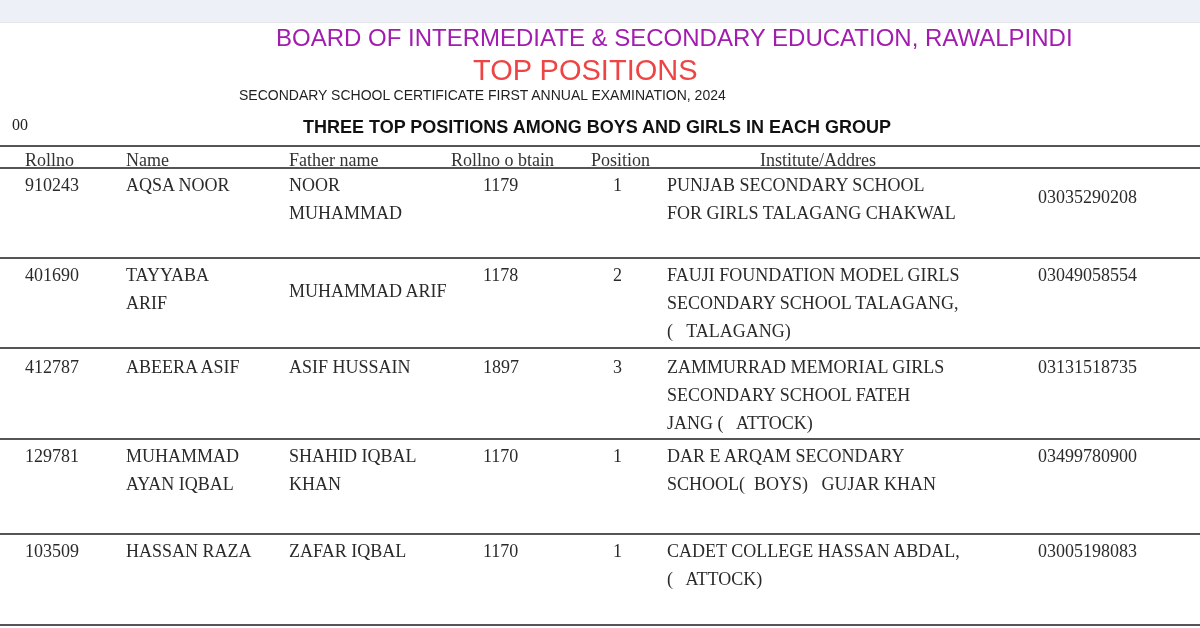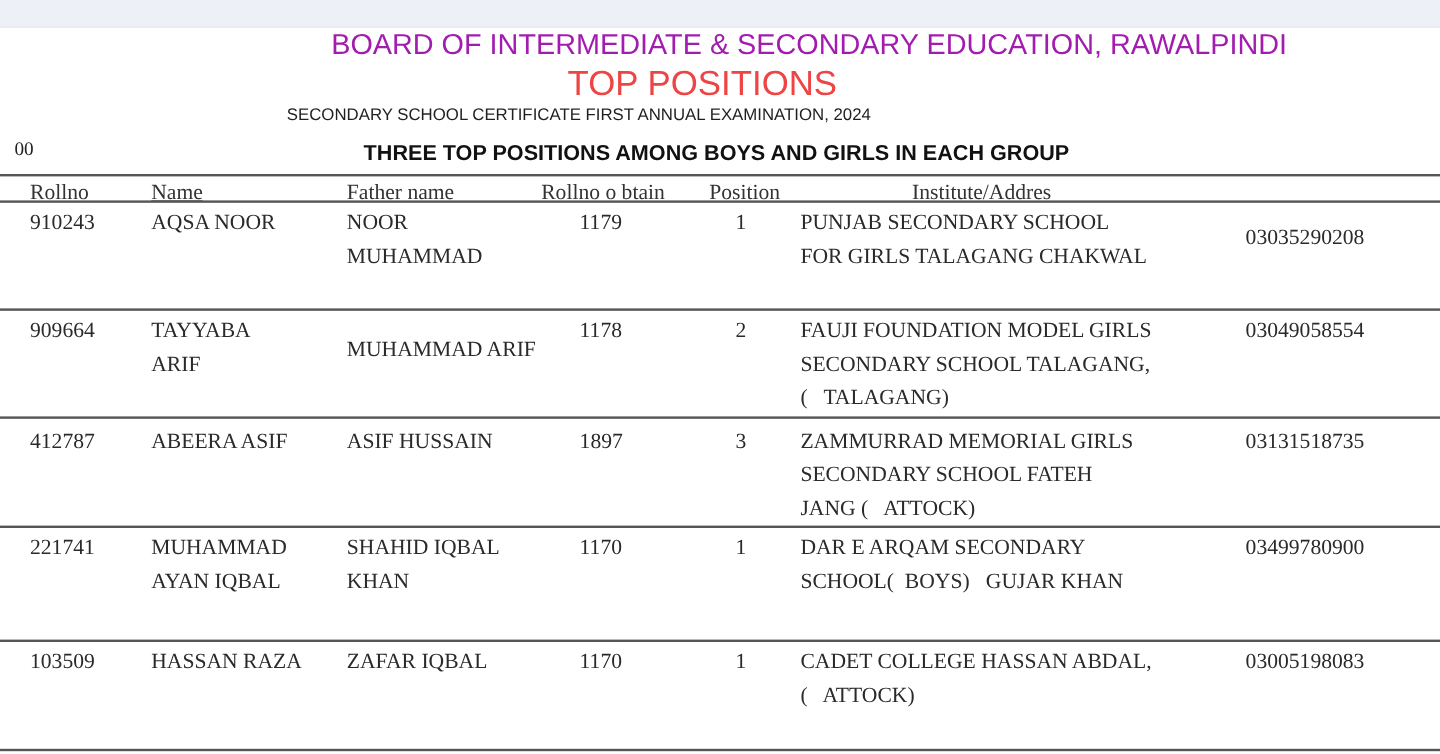--- a/index.html
+++ b/index.html
@@ -118,21 +118,21 @@
   <div class="cell" style="left:483px; top:171px;">1179</div>
   <div class="cell" style="left:613px; top:171px;">1</div>
   <div class="cell" style="left:667px; top:171px;">PUNJAB SECONDARY SCHOOL
 FOR GIRLS TALAGANG CHAKWAL</div>
   <div class="cell" style="left:1038px; top:171px;margin-top:12px;">03035290208</div>
 </div>
 
 <div class="hline" style="top:257px;"></div>
 
 <div>
-  <div class="cell" style="left:25px; top:261px;">909664</div>
+  <div class="cell" style="left:25px; top:261px;">401690</div>
   <div class="cell" style="left:126px; top:261px;">TAYYABA
 ARIF</div>
   <div class="cell" style="left:289px; top:277px;">MUHAMMAD ARIF</div>
   <div class="cell" style="left:483px; top:261px;">1178</div>
   <div class="cell" style="left:613px; top:261px;">2</div>
   <div class="cell" style="left:667px; top:261px;">FAUJI FOUNDATION MODEL GIRLS
 SECONDARY SCHOOL TALAGANG,
 (   TALAGANG)</div>
   <div class="cell" style="left:1038px; top:261px;">03049058554</div>
 </div>
@@ -147,21 +147,21 @@
   <div class="cell" style="left:613px; top:353px;">3</div>
   <div class="cell" style="left:667px; top:353px;">ZAMMURRAD MEMORIAL GIRLS
 SECONDARY SCHOOL FATEH
 JANG (   ATTOCK)</div>
   <div class="cell" style="left:1038px; top:353px;">03131518735</div>
 </div>
 
 <div class="hline" style="top:438px;"></div>
 
 <div>
-  <div class="cell" style="left:25px; top:442px;">221741</div>
+  <div class="cell" style="left:25px; top:442px;">129781</div>
   <div class="cell" style="left:126px; top:442px;">MUHAMMAD
 AYAN IQBAL</div>
   <div class="cell" style="left:289px; top:442px;">SHAHID IQBAL
 KHAN</div>
   <div class="cell" style="left:483px; top:442px;">1170</div>
   <div class="cell" style="left:613px; top:442px;">1</div>
   <div class="cell" style="left:667px; top:442px;">DAR E ARQAM SECONDARY
 SCHOOL(  BOYS)   GUJAR KHAN</div>
   <div class="cell" style="left:1038px; top:442px;">03499780900</div>
 </div>

